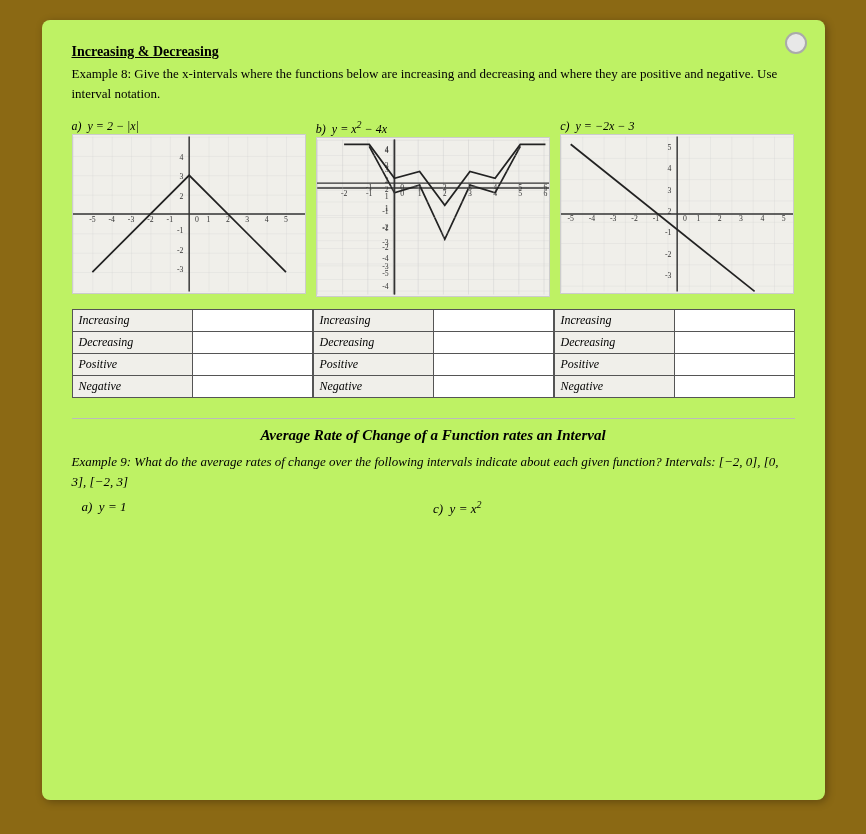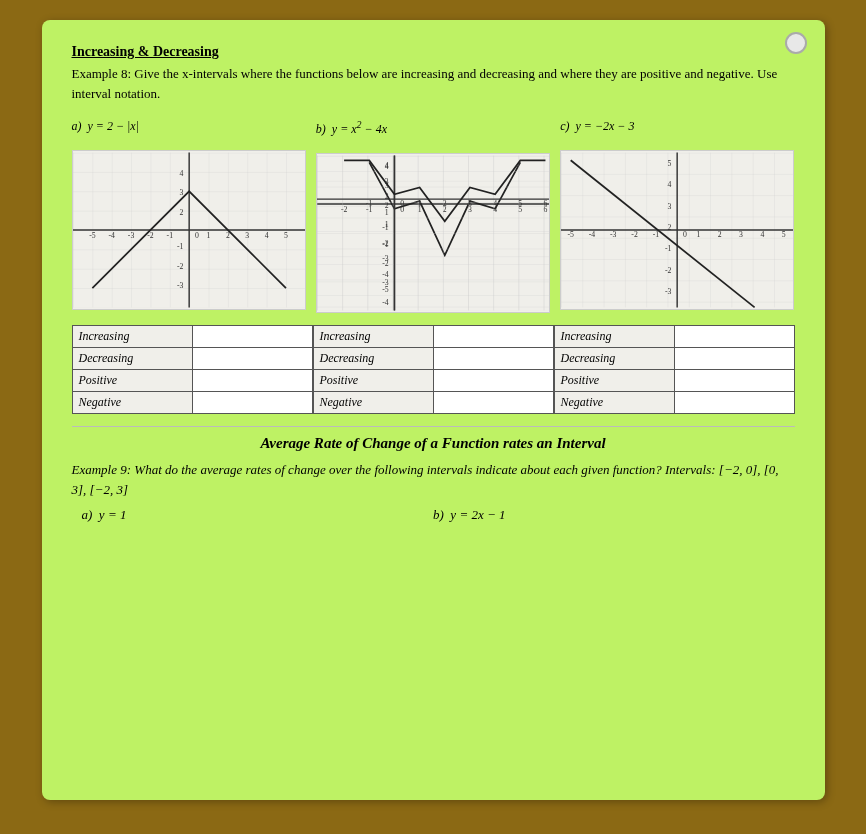--- a/index.html
+++ b/index.html
@@ -58,21 +58,21 @@
     .graph-col {
       display: flex;
       flex-direction: column;
       align-items: center;
       flex: 1;
     }
 
     .graph-label {
       font-size: 12px;
       font-style: italic;
-      margin-bottom: 16px;
+      margin-bottom: 0;
       align-self: flex-start;
     }
 
     .graph-container {
       width: 100%;
       height: 160px;
       border: 1px solid #ccc;
       position: relative;
       background: #f0efea;
       overflow: hidden;
@@ -80,21 +80,21 @@
 
     .graph-svg {
       width: 100%;
       height: 100%;
     }
 
     
     .table-section {
       display: flex;
       gap: 0;
-      margin-bottom: 12px;
+      margin-bottom: 20px;
     }
 
     .table-col {
       flex: 1;
     }
 
     .interval-table {
       border-collapse: collapse;
       width: 100%;
       font-size: 12px;
@@ -427,17 +427,17 @@
 
   <div class="avg-rate-example">
     <em><span>Example 9:  What do the average rates of change over the following intervals indicate about each given function?  Intervals:  [−2, 0],  [0, 3],  [−2, 3]</span></em>
   </div>
 
   <div class="functions-row">
     <div class="function-item">
       <em>a)&nbsp; <em>y</em> = 1</em>
     </div>
     <div class="function-item">
-      <em>b)&nbsp; <em>y</em> = 2<em>x</em> − 1</em>
+      <em>c)&nbsp; <em>y</em> = <em>x</em><sup>2</sup></em>
     </div>
   </div>
 
 </div>
 
 </body></html>

